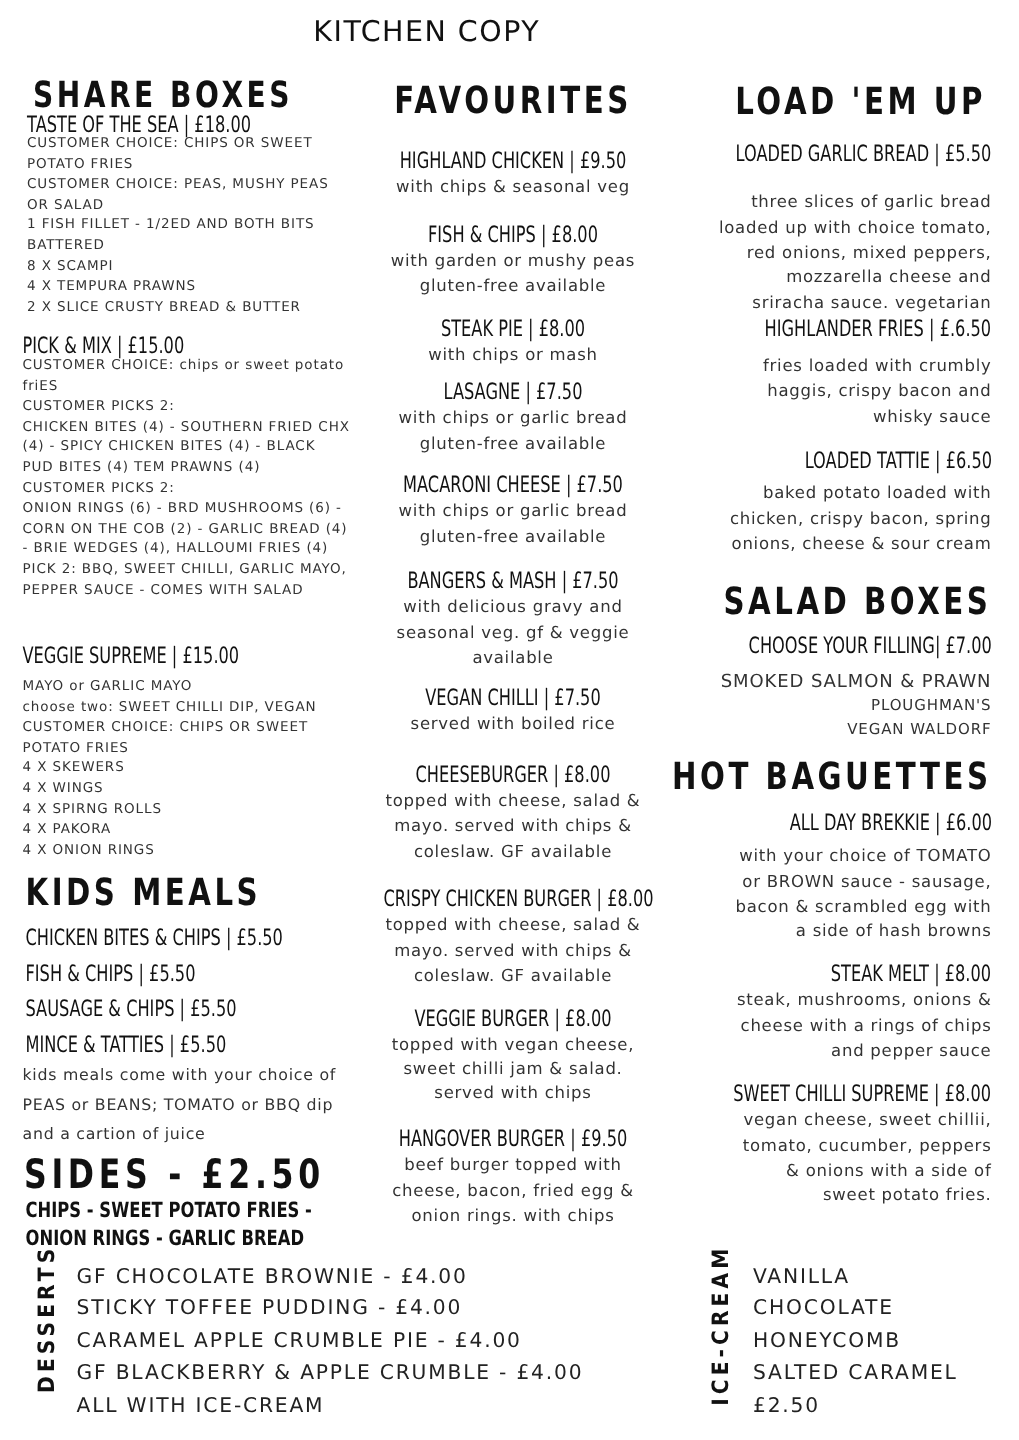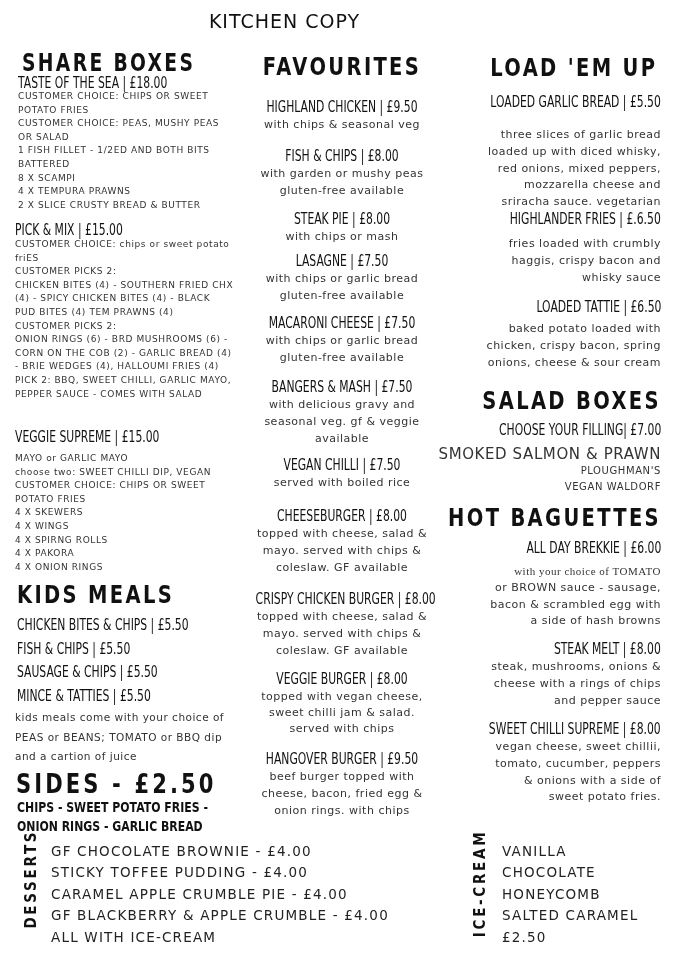--- a/index.html
+++ b/index.html
@@ -157,50 +157,50 @@
     <div class="desc c">beef burger topped with</div>
     <div class="desc c">cheese, bacon, fried egg &amp;</div>
     <div class="desc c">onion rings. with chips</div>
   </div>
 
   <div class="abs h1 r" style="right:22px; top:55px; font-size:25px;">LOAD 'EM UP</div>
 
   <div class="col" style="right:18px; top:93px; text-align:right;">
     <div class="h2 r">LOADED GARLIC BREAD | £5.50</div>
     <div class="desc r" style="margin-top:15px;">three slices of garlic bread</div>
-    <div class="desc r">loaded up with diced whisky,</div>
+    <div class="desc r">loaded up with choice tomato,</div>
     <div class="desc r">red onions, mixed peppers,</div>
     <div class="desc r">mozzarella cheese and</div>
     <div class="desc r">sriracha sauce. vegetarian</div>
   </div>
   <div class="col" style="right:18px; top:210px; text-align:right;">
     <div class="h2 r">HIGHLANDER FRIES |  £.6.50</div>
     <div class="desc r" style="margin-top:7px;">fries loaded with crumbly</div>
     <div class="desc r">haggis, crispy bacon and</div>
     <div class="desc r">whisky sauce</div>
   </div>
   <div class="col" style="right:18px; top:298px; text-align:right;">
     <div class="h2 r">LOADED TATTIE | £6.50</div>
     <div class="desc r" style="margin-top:4px;">baked potato loaded with</div>
     <div class="desc r">chicken, crispy bacon, spring</div>
     <div class="desc r">onions, cheese &amp; sour cream</div>
   </div>
 
   <div class="abs h1 r" style="right:18px; top:388px; font-size:25px;">SALAD BOXES</div>
   <div class="col" style="right:18px; top:421px; text-align:right;">
     <div class="h2 r">CHOOSE YOUR FILLING| £7.00</div>
-    <div class="small r" style="text-align:right; font-size:15px; line-height:16.5px; margin-top:6px;">SMOKED SALMON &amp;  PRAWN</div>
+    <div class="small r" style="text-align:right; font-size:12px; line-height:16.5px; margin-top:6px;">SMOKED SALMON &amp;  PRAWN</div>
     <div class="small r" style="text-align:right; font-size:10px; line-height:16.5px;">PLOUGHMAN'S</div>
     <div class="small r" style="text-align:right; font-size:10px; line-height:16.5px;">VEGAN WALDORF</div>
   </div>
 
   <div class="abs h1 r" style="right:18px; top:505px; font-size:25px;">HOT BAGUETTES</div>
   <div class="col" style="right:18px; top:539px; text-align:right;">
     <div class="h2 r">ALL DAY BREKKIE | £6.00</div>
-    <div class="desc r" style="margin-top:5px;font-family:Liberation Serif, serif;">with your choice of TOMATO</div>
+    <div class="desc r" style="margin-top:5px;">with your choice of TOMATO</div>
     <div class="desc r">or BROWN sauce -  sausage,</div>
     <div class="desc r">bacon &amp; scrambled egg with</div>
     <div class="desc r">a side of hash browns</div>
   </div>
   <div class="col" style="right:18px; top:640px; text-align:right;">
     <div class="h2 r">STEAK MELT | £8.00</div>
     <div class="desc r">steak, mushrooms, onions &amp;</div>
     <div class="desc r">cheese with a rings of chips</div>
     <div class="desc r">and pepper sauce</div>
   </div>

